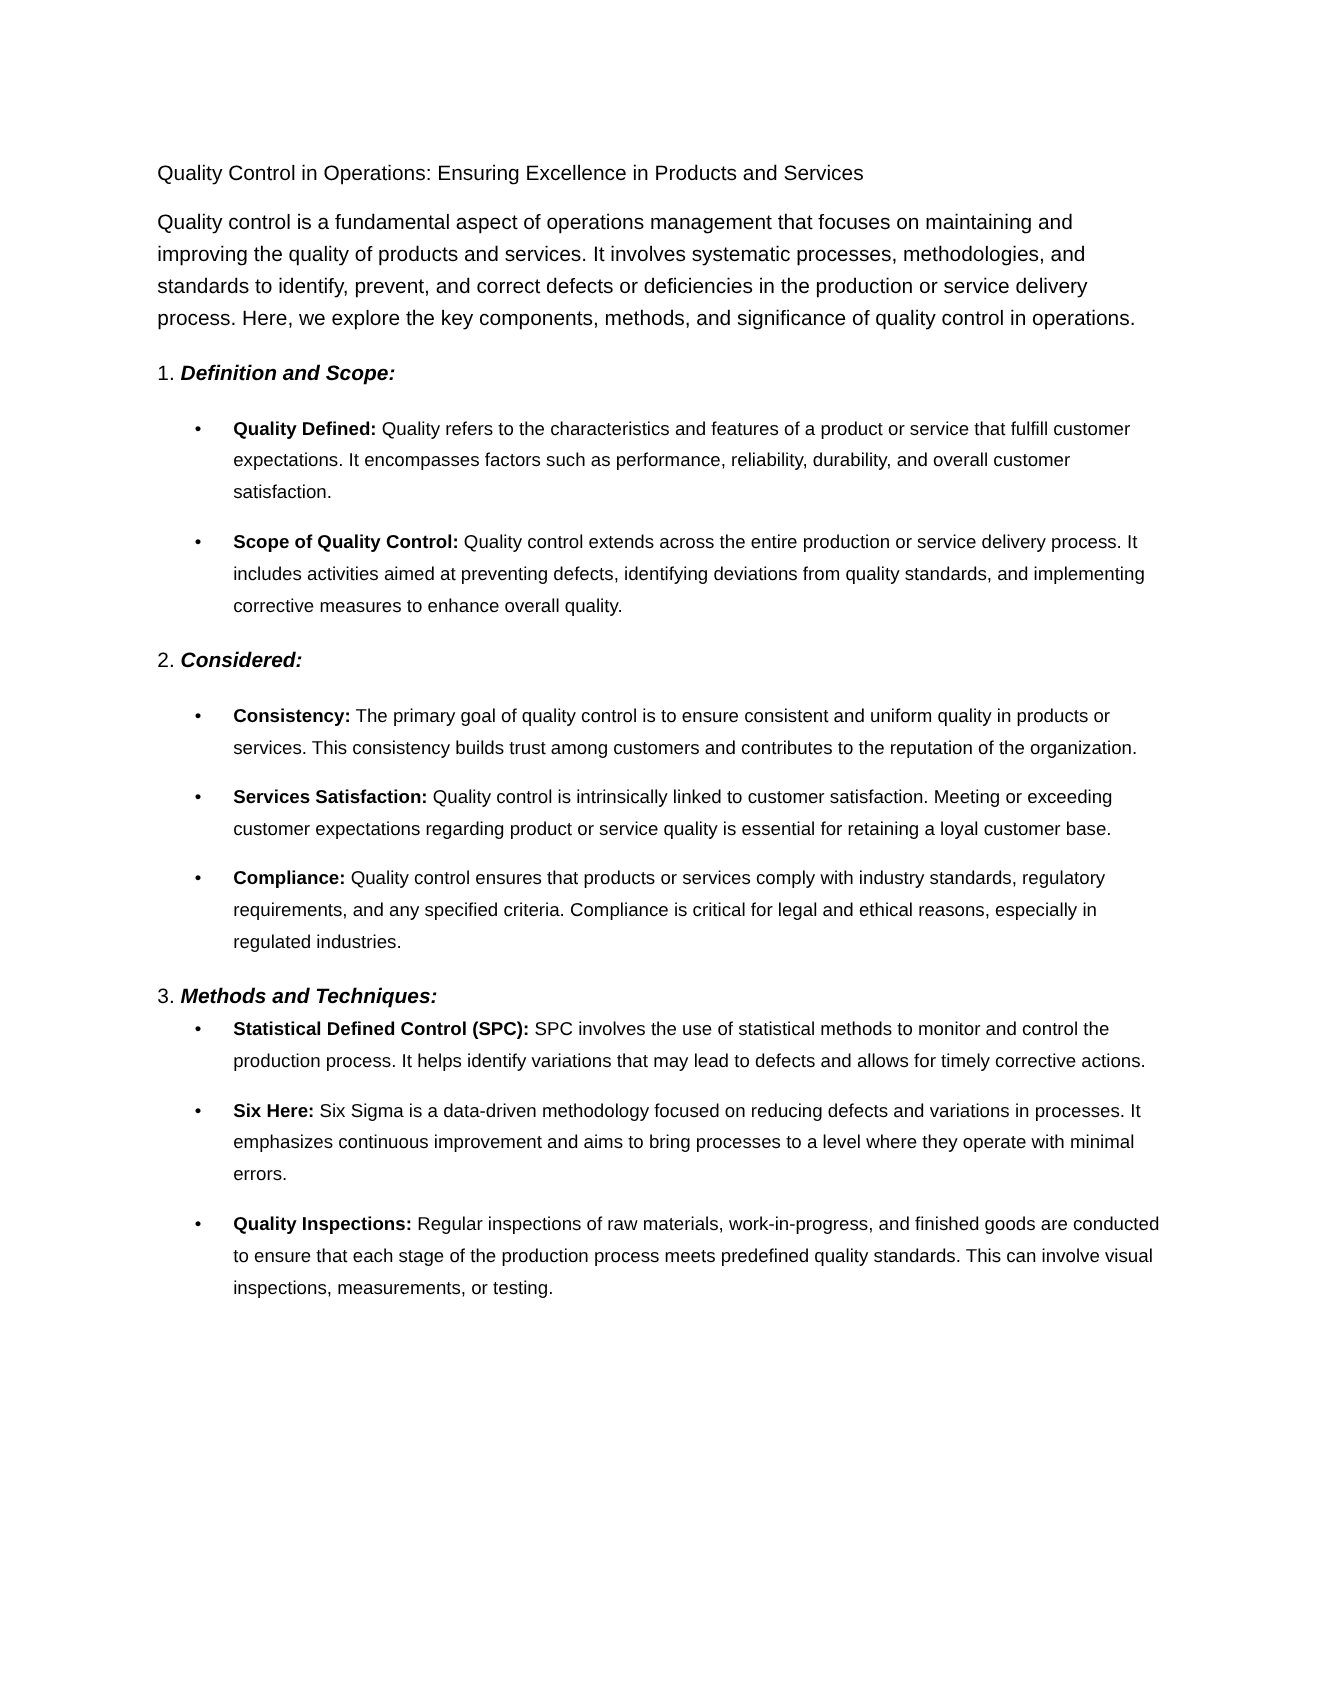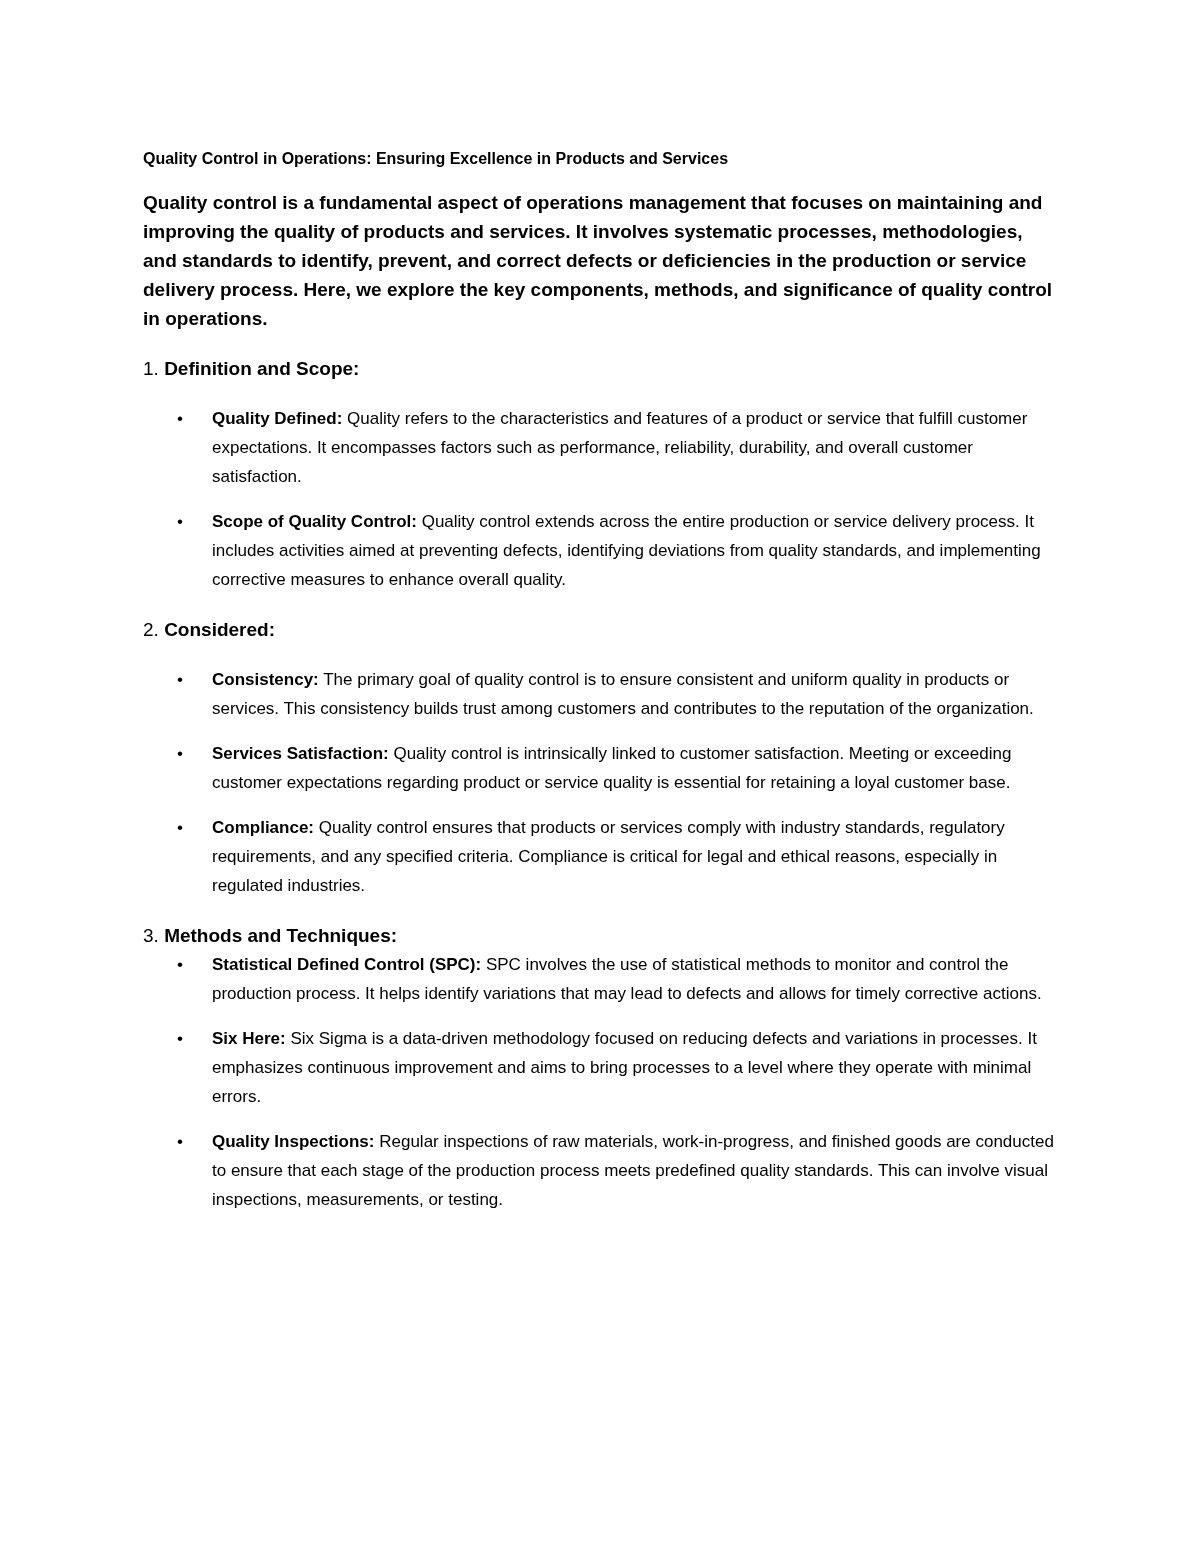--- a/index.html
+++ b/index.html
@@ -15,42 +15,42 @@
   }
   .page {
     box-sizing: border-box;
     width: 1200px;
     height: 1553px;
     padding: 144px 142px 100px 143px;
     background: #ffffff;
     overflow: hidden;
   }
   .doc-title {
-    font-size: 16px;
-    font-weight: 700;
+    font-size: 19px;
+    font-weight: 400;
     line-height: 29px;
     margin: 0 0 15px 0;
   }
   .body-text {
     font-size: 19px;
     font-weight: 400;
     line-height: 29px;
   }
   .intro {
     margin: 4px 0 21px 0;
-    font-weight: bold;
   }
   .section-heading {
     font-size: 19px;
     font-weight: 400;
     line-height: 29px;
     margin: 0 0 21px 0;
   }
   .section-title {
     font-weight: 700;
+    font-style: italic;
   }
   ul.bullet-list {
     list-style: none;
     margin: 0 0 21px 0;
     padding: 0;
   }
   li.bullet-item {
     position: relative;
     padding-left: 69px;
     margin: 0 0 16px 0;

